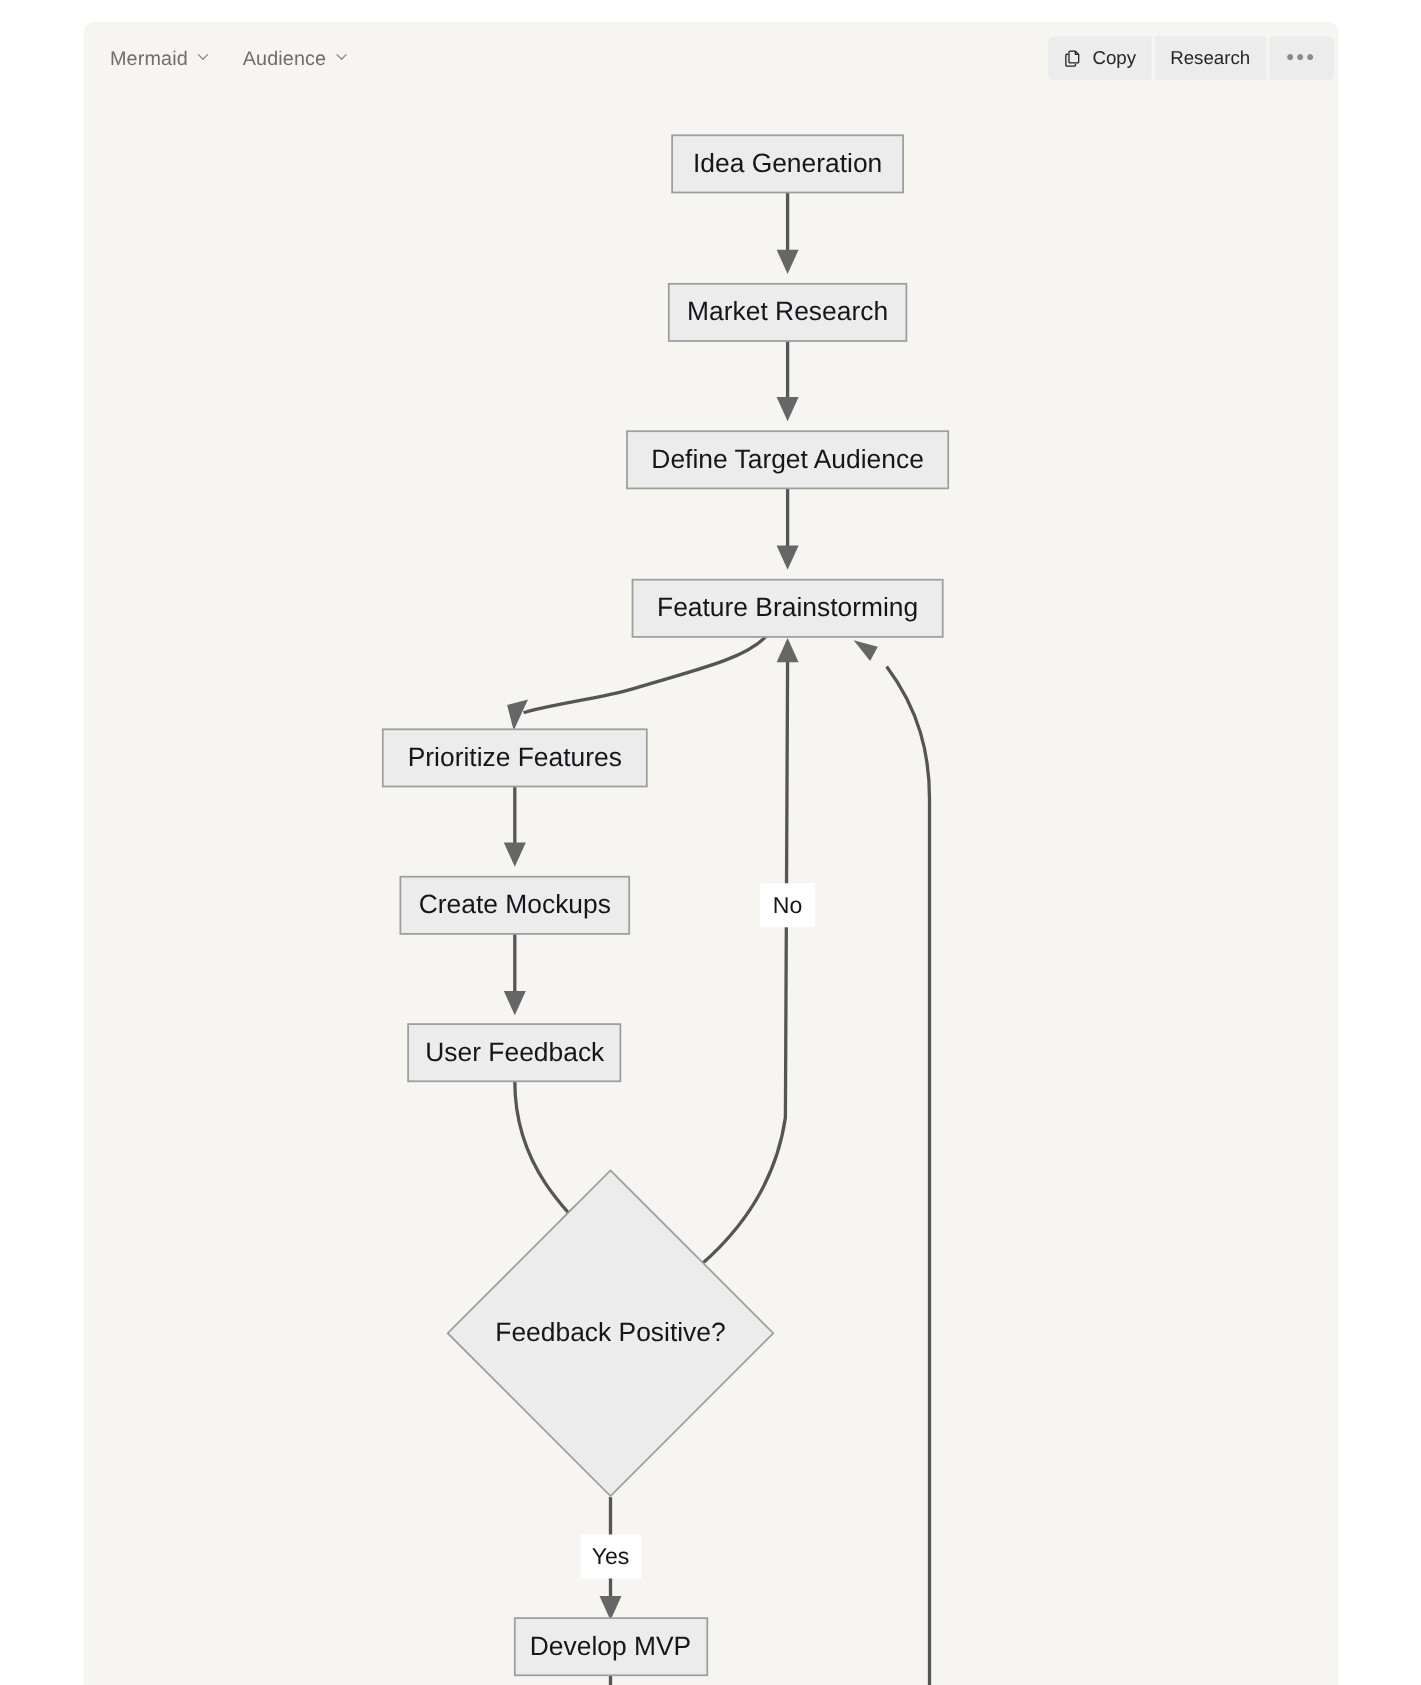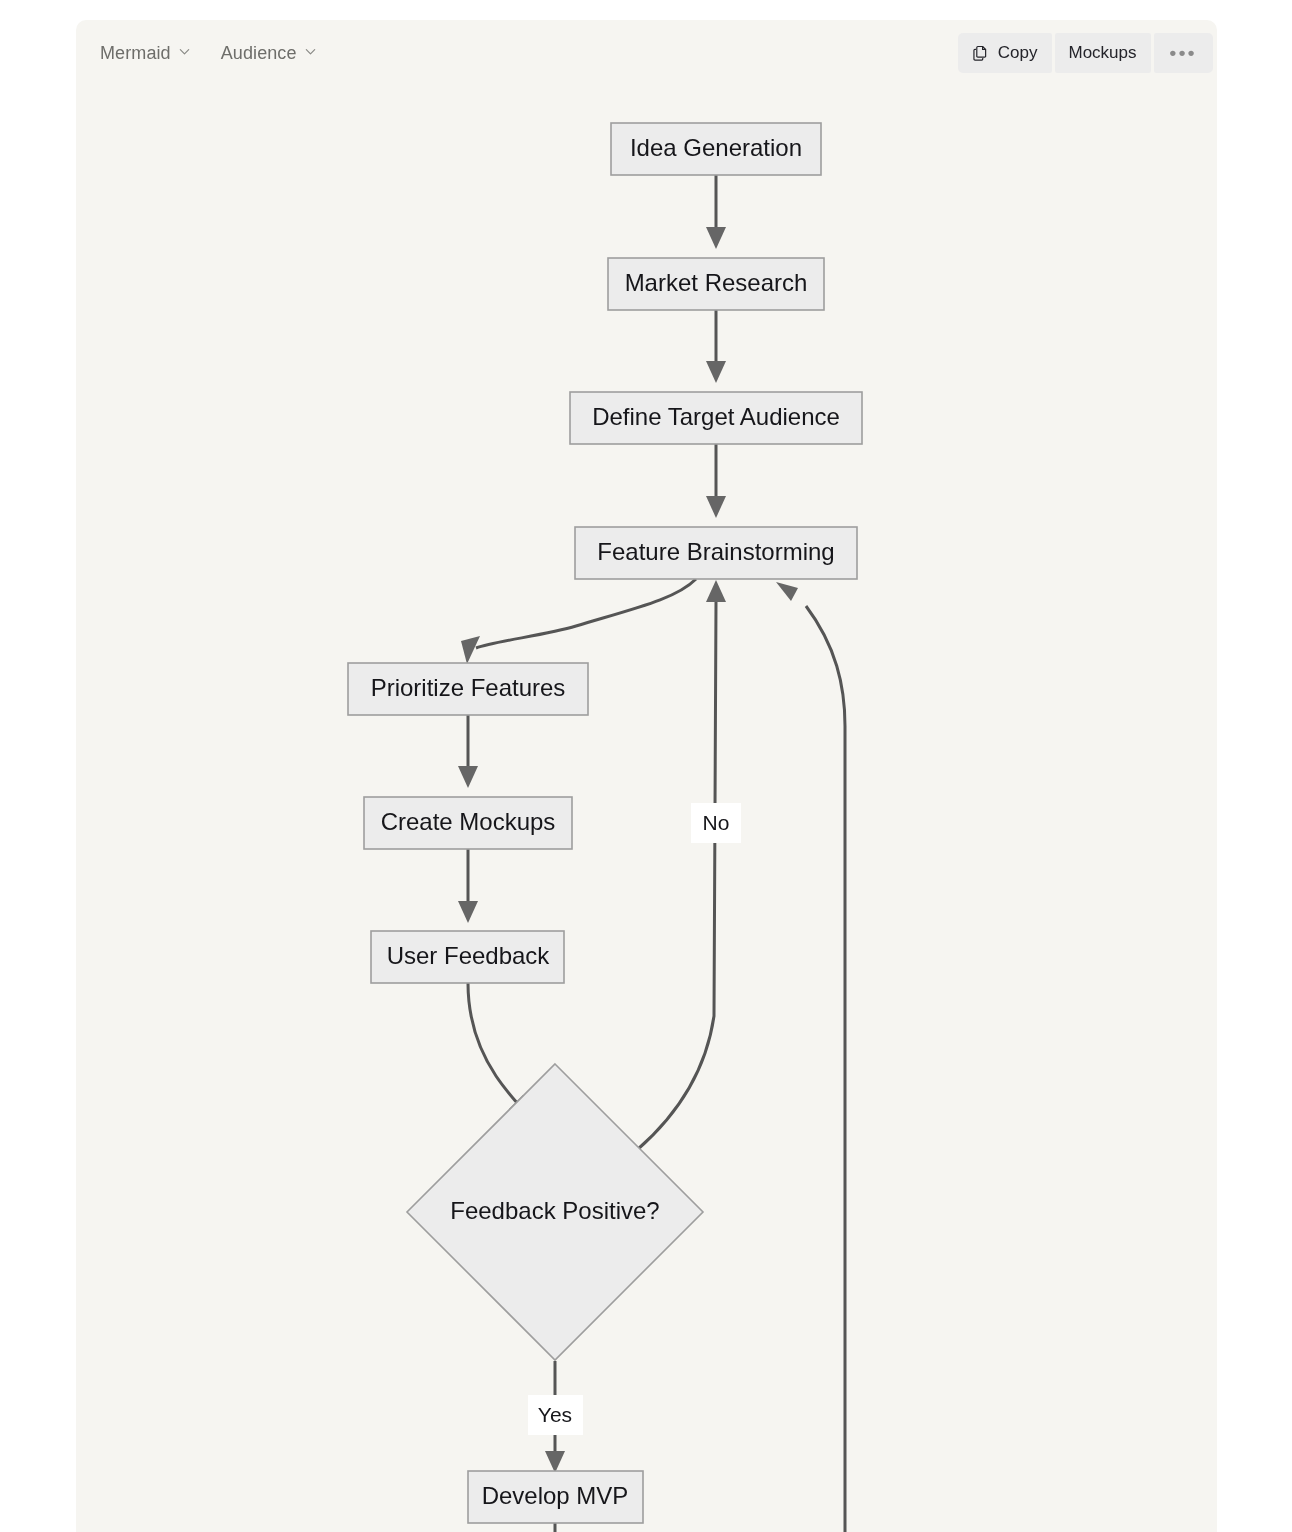--- a/index.html
+++ b/index.html
@@ -182,21 +182,21 @@
           <span class="copy-icon">
             <svg viewBox="0 0 20 20" width="19" height="19">
               <path d="M7.2 2.6 h5.0 l3.2 3.2 v7.0 a1.1 1.1 0 0 1 -1.1 1.1 h-7.1 a1.1 1.1 0 0 1 -1.1 -1.1 v-9.1 a1.1 1.1 0 0 1 1.1 -1.1 z" fill="none" stroke="#24242a" stroke-width="1.25" stroke-linejoin="round"></path>
               <path d="M12.2 2.6 v3.2 h3.2" fill="none" stroke="#24242a" stroke-width="1.25" stroke-linejoin="round"></path>
               <path d="M5.2 5.6 h-1.0 a1.1 1.1 0 0 0 -1.1 1.1 v9.1 a1.1 1.1 0 0 0 1.1 1.1 h7.1 a1.1 1.1 0 0 0 1.1 -1.1 v-1.0" fill="none" stroke="#24242a" stroke-width="1.25" stroke-linejoin="round"></path>
             </svg>
           </span>
           <span>Copy</span>
         </button>
         <button class="tbtn caption">
-          <span>Mockups</span>
+          <span>Research</span>
         </button>
         <button class="tbtn more">
           <span>•••</span>
         </button>
       </div>
     </div>
 
     <div class="diagram">
       <svg width="1141" height="1446" viewBox="0 0 1141 1446">
 

